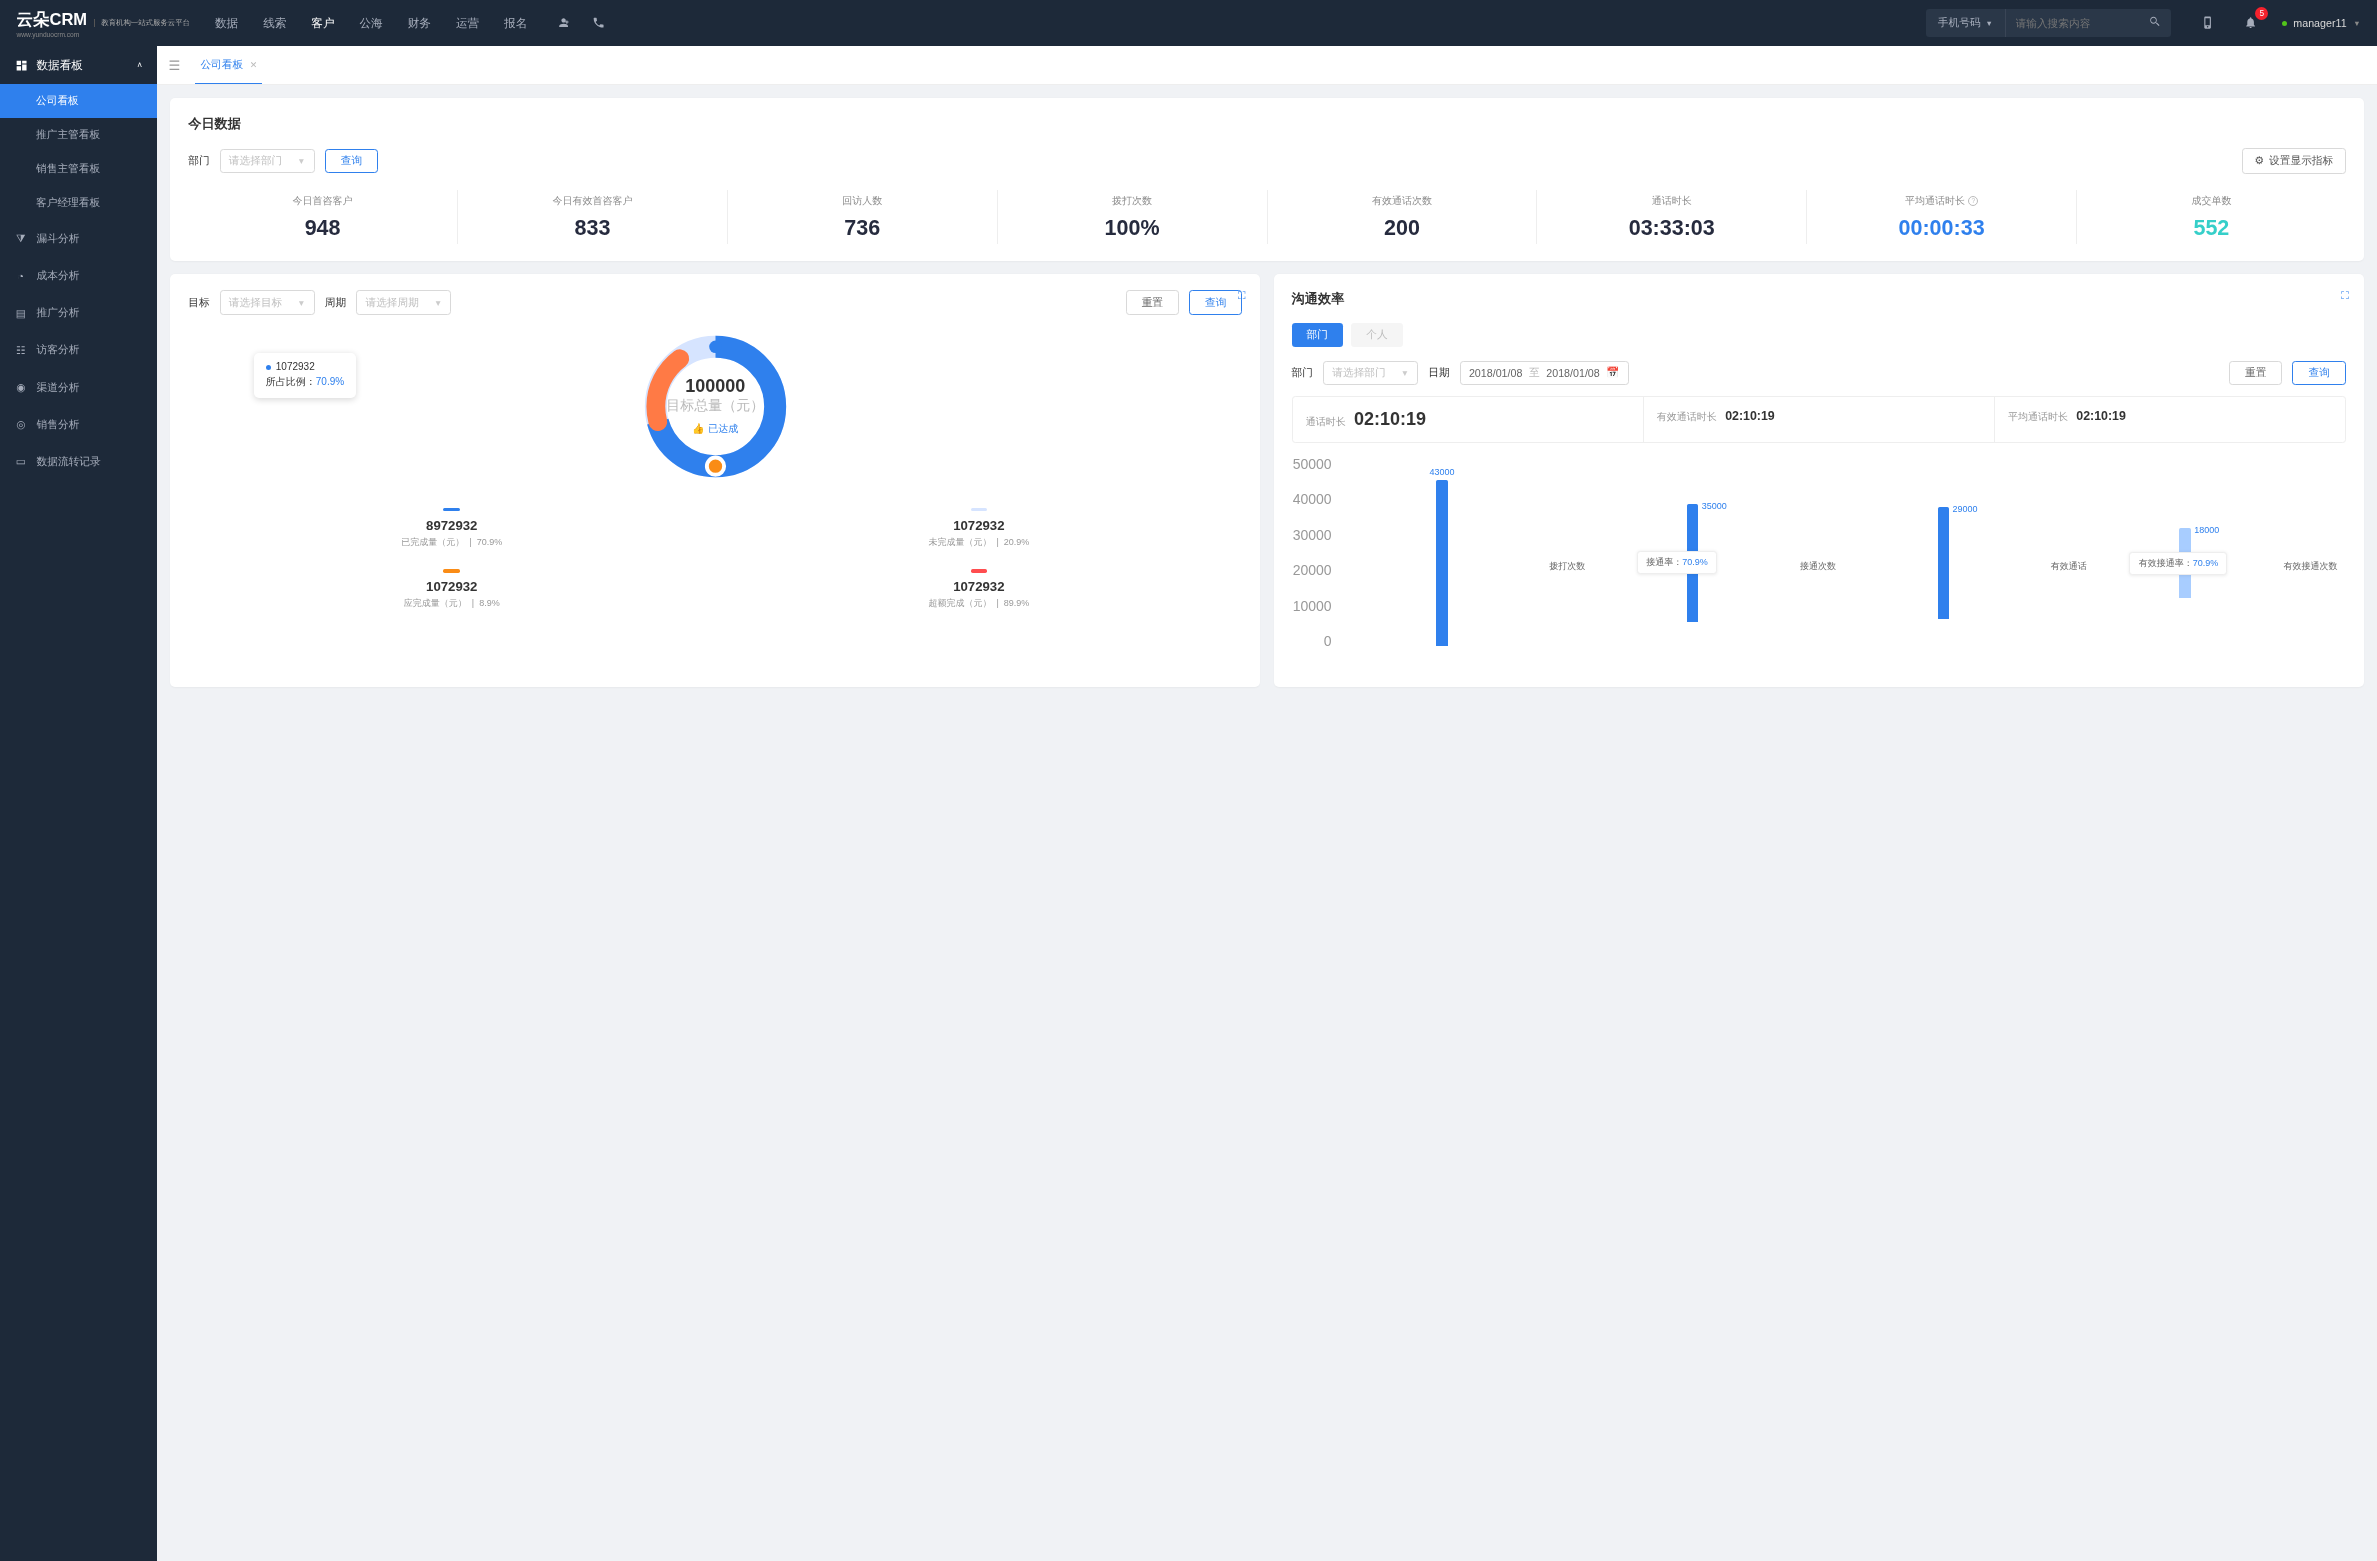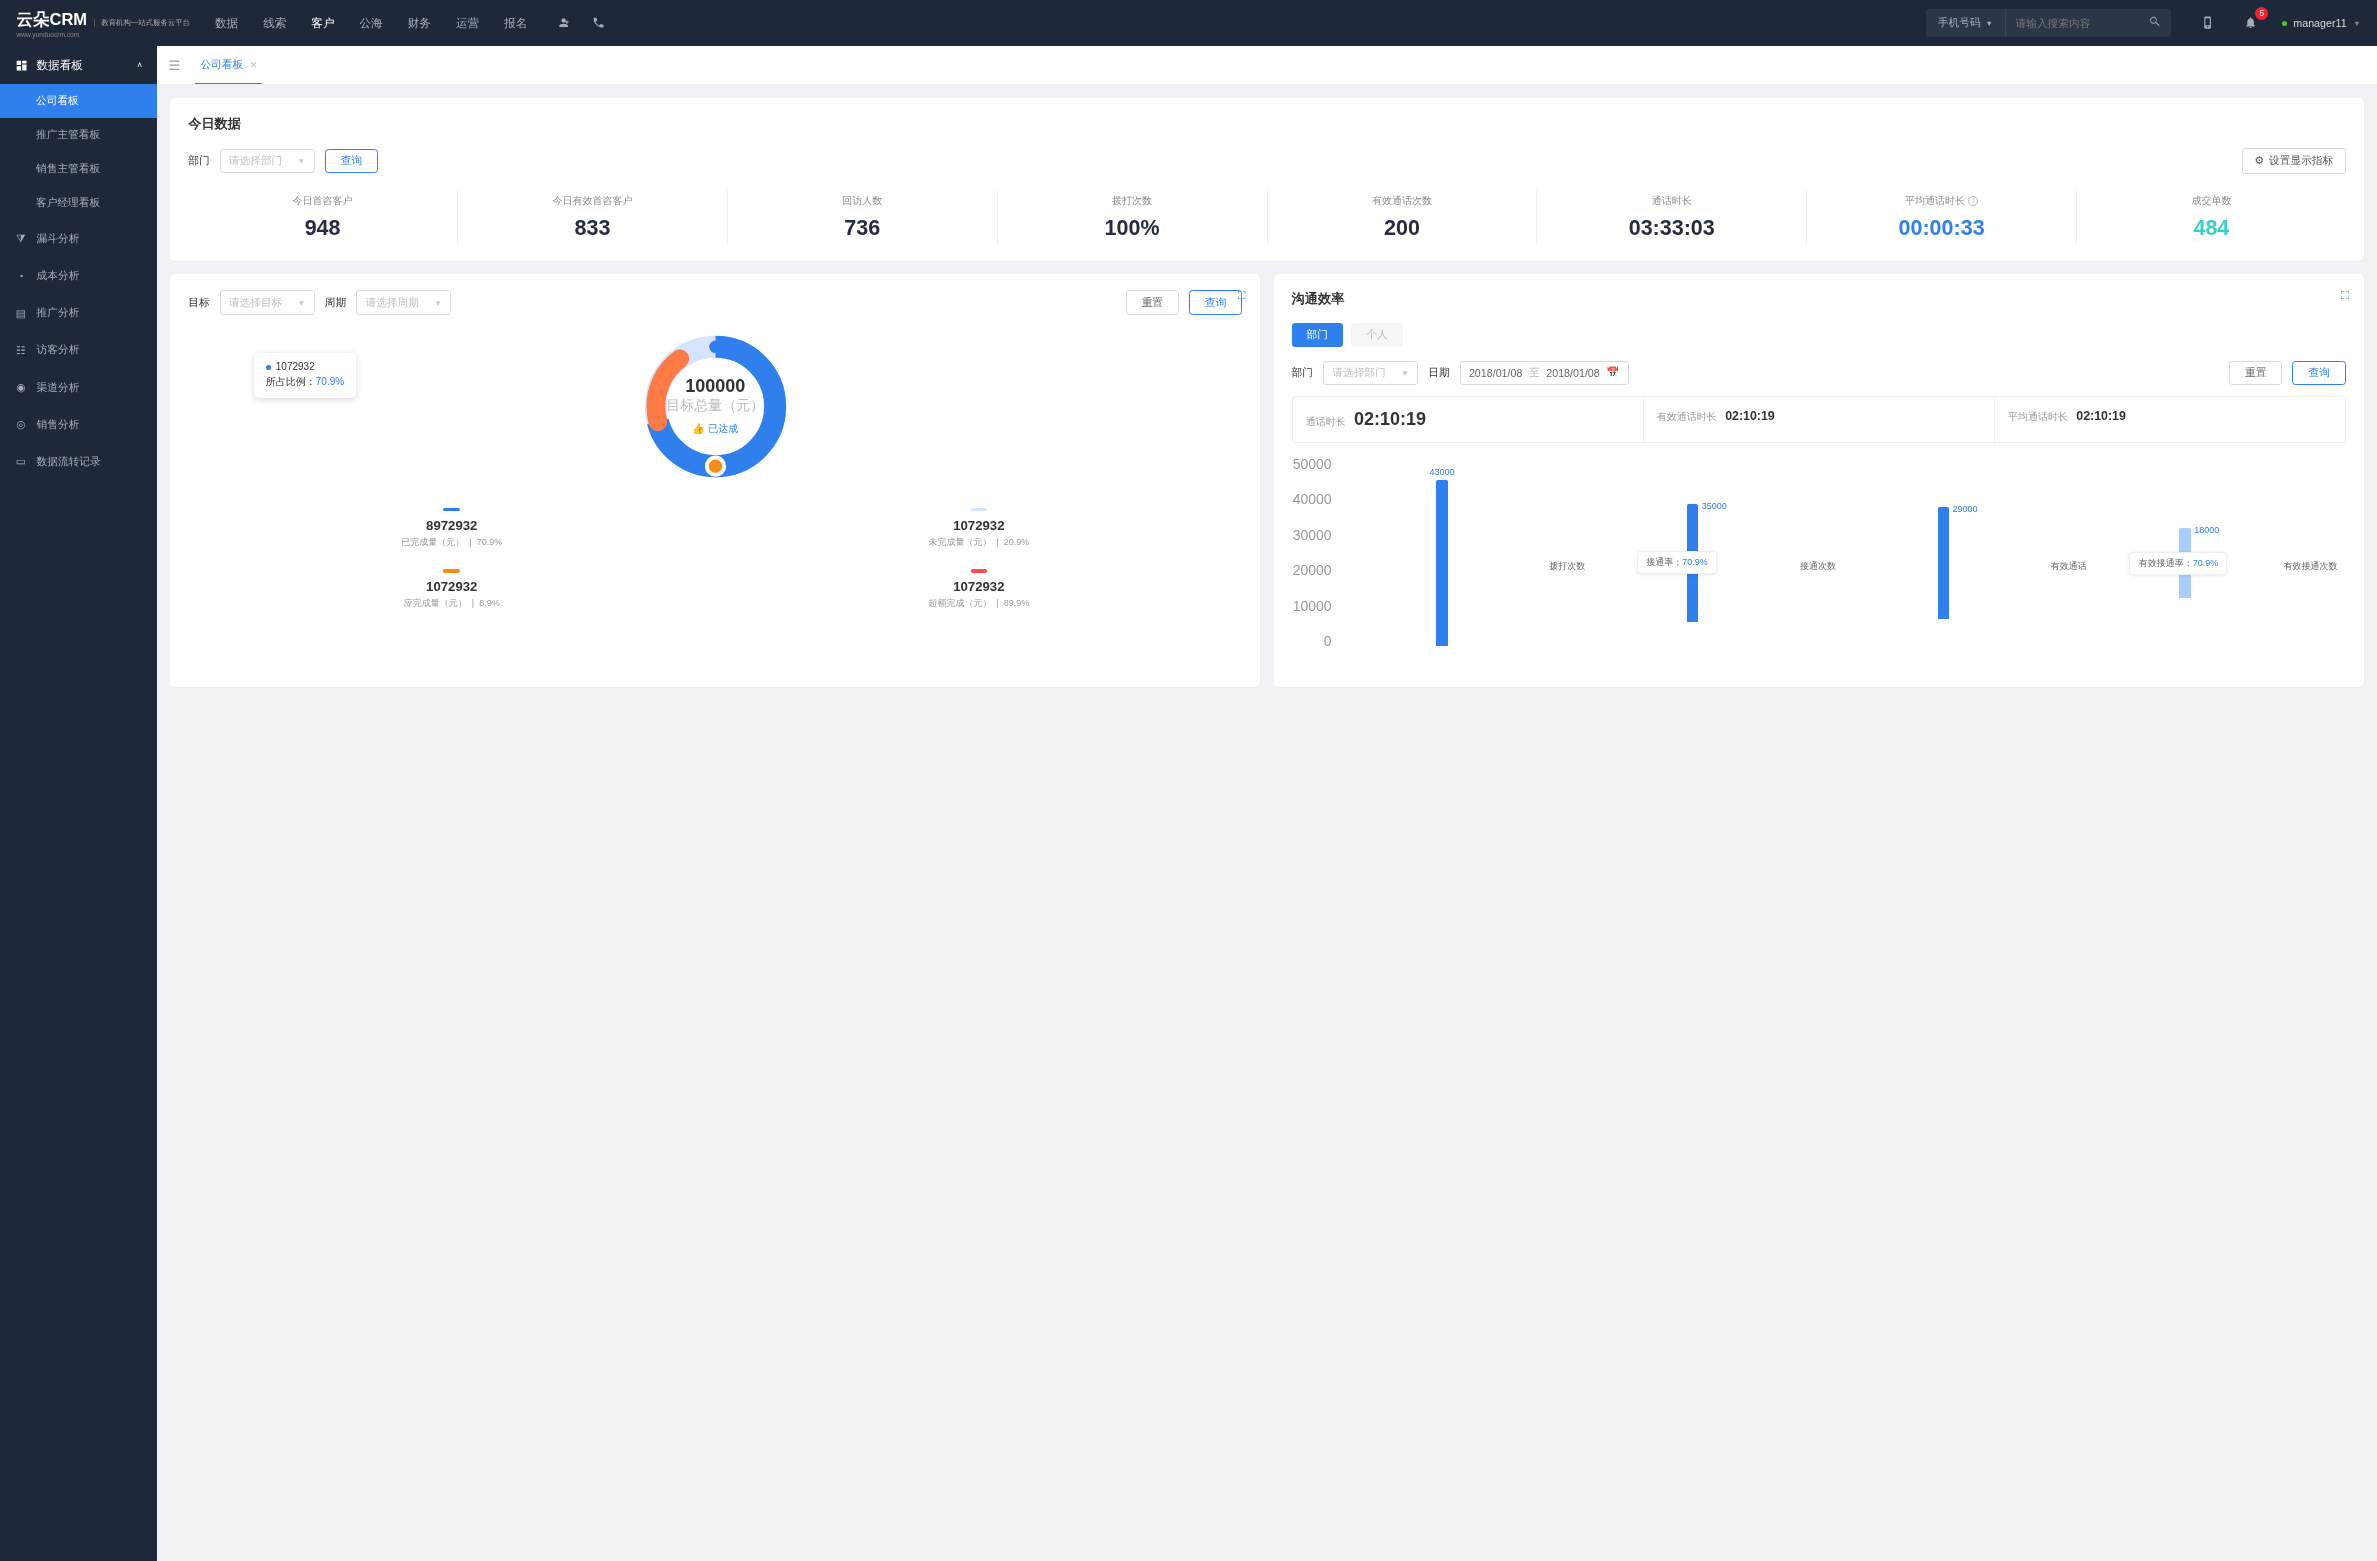--- a/index.html
+++ b/index.html
@@ -273,21 +273,21 @@
             <div class="kpi">
               <div class="kpi-label">通话时长</div>
               <div class="kpi-val ">03:33:03</div>
             </div>
             <div class="kpi">
               <div class="kpi-label">平均通话时长<span class="info-ic">?</span></div>
               <div class="kpi-val blue">00:00:33</div>
             </div>
             <div class="kpi">
               <div class="kpi-label">成交单数</div>
-              <div class="kpi-val teal">484</div>
+              <div class="kpi-val teal">552</div>
             </div>
           </div>
       </div>
 
       <div class="two-col">
 
         <div class="card">
           <span class="expand">⛶</span>
           <div class="filter-row">
             <span class="label">目标</span>

